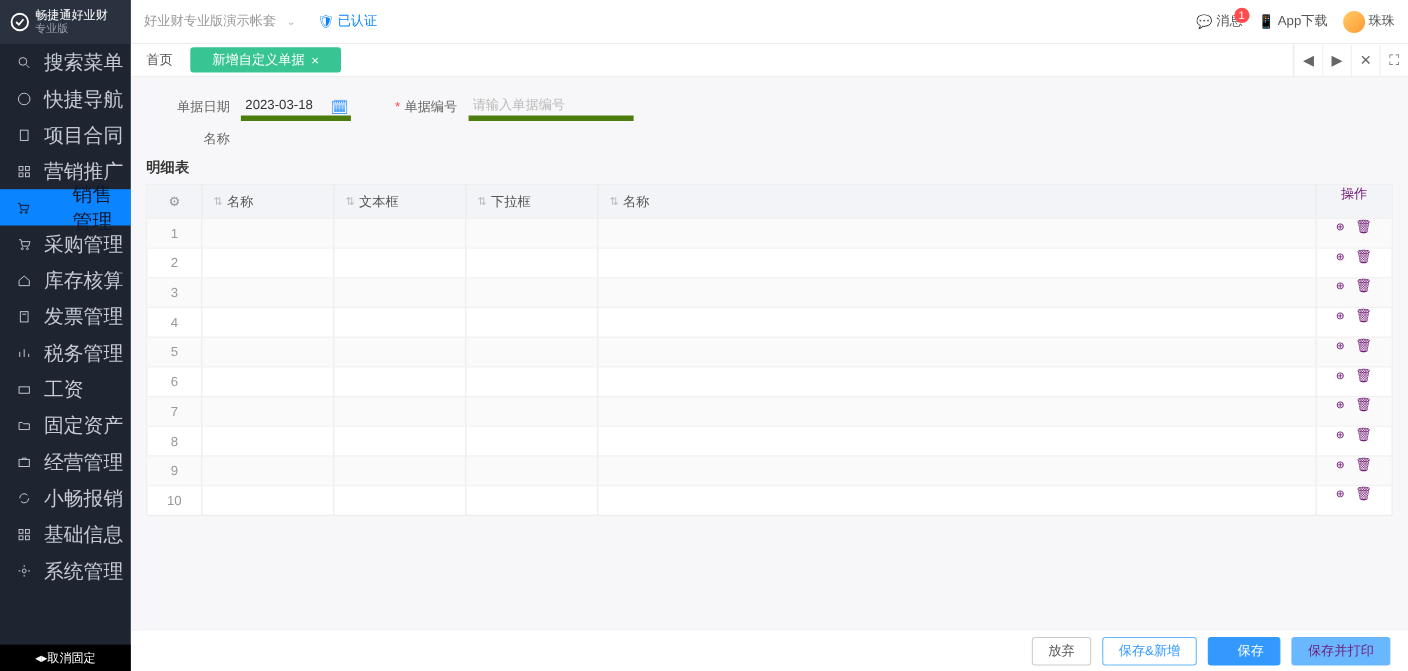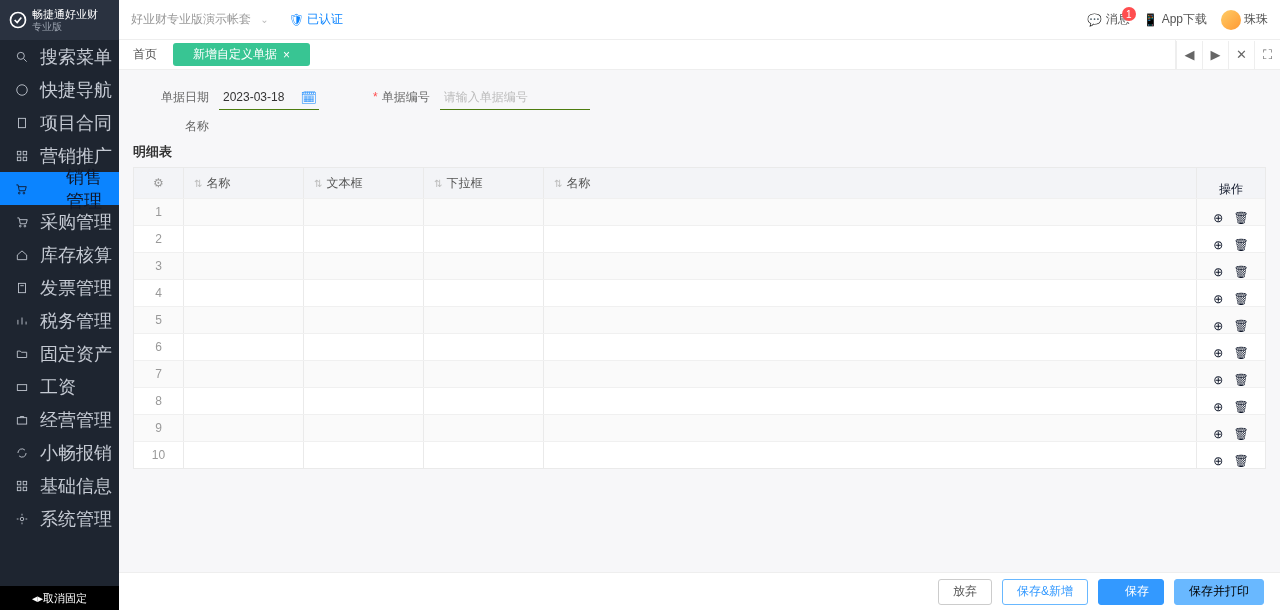--- a/index.html
+++ b/index.html
@@ -31,50 +31,50 @@
     .tabs { position: absolute; left: 119px; top: 40px; right: 0; height: 30px; background: #fff; border-bottom: 1px solid #eee; display: flex; align-items: stretch; }
     .tab { padding: 0 14px; display: flex; align-items: center; font-size: 12px; cursor: pointer; color: #555; }
     .tab.active { background: #38c593; color: #fff; border-radius: 3px; margin: 3px 2px; padding: 0 20px; }
     .tab-close { margin-left: 6px; font-size: 12px; }
     .tabs-right { margin-left: auto; display: flex; align-items: center; border-left: 1px solid #eee; }
     .tab-nav-btn { width: 26px; height: 28px; display: flex; align-items: center; justify-content: center; border-left: 1px solid #eee; cursor: pointer; color: #666; font-size: 13px; }
     
     
     .content { position: absolute; left: 119px; top: 70px; right: 0; bottom: 38px; background: #f7f7f9; overflow: auto; }
     .form-bar { padding: 14px 14px 8px 14px; }
-    .form-row { display: flex; align-items: flex-start; gap: 54px; margin-bottom: 8px; }
+    .form-row { display: flex; align-items: flex-start; gap: 40px; margin-bottom: 8px; }
     .form-field { display: flex; align-items: center; gap: 10px; color: #666; font-size: 12px; }
     .req::before { content: "*"; color: #ff4d4f; margin-right: 4px; }
-    .display-input { width: 150px; height: 26px; border: none; border-bottom: 1px solid #4d7c0f; background: transparent; padding: 0 4px; font-size: 12px; color: #333; }
+    .display-input { width: 150px; height: 26px; border: none; border-bottom: 5px solid #4d7c0f; background: transparent; padding: 0 4px; font-size: 12px; color: #333; }
     .display-input::placeholder { color: #bbb; }
     .date-wrap { position: relative; display: inline-block; }
     .date-icon { position: absolute; right: 2px; top: 50%; transform: translateY(-50%); color: #0b84ff; font-size: 13px; }
     .form-field .wider { width: 290px; }
     
     
     .section-title { font-size: 13px; color: #333; font-weight: 600; margin: 6px 0 6px 0; }
     .dtable { background: #fff; border: 1px solid #eaeaea; }
     .dt-head { display: flex; background: #f3f4f7; height: 30px; font-size: 12px; color: #555; }
     .dt-row { display: flex; height: 27px; border-top: 1px solid #f0f0f0; font-size: 12px; color: #666; }
     .dt-row:nth-child(odd) { background: #fafafa; }
     .dt-c-gear { width: 50px; display: flex; align-items: center; justify-content: center; border-right: 1px solid #eaeaea; color: #999; }
     .dt-c { display: flex; align-items: center; padding: 0 10px; border-right: 1px solid #eaeaea; }
     .dt-c-name { width: 120px; }
     .dt-c-text { width: 120px; }
     .dt-c-drop { width: 120px; }
     .dt-c-name2 { flex: 1; }
-    .dt-c-ops { width: 68px; display: flex; align-items: flex-end; justify-content: center; gap: 10px; color: #0f172a; }
+    .dt-c-ops { width: 68px; display: flex; align-items: flex-start; justify-content: center; gap: 10px; color: #701a75; font-family: Liberation Mono, monospace; }
     .sort-icon { margin-right: 4px; color: #bbb; font-size: 10px; }
     
     
     .footer { position: absolute; left: 119px; right: 0; bottom: 0; height: 38px; background: #fff; border-top: 1px solid #eee; display: flex; align-items: center; justify-content: flex-end; gap: 10px; padding: 0 16px; }
     .btn { height: 26px; padding: 0 14px; border-radius: 3px; font-size: 12px; cursor: pointer; border: 1px solid #ccc; background: #fff; color: #555; display: flex; align-items: center; }
     .btn.outline-primary { border-color: #69b8ff; color: #3399ff; }
     .btn.primary { background: #3399ff; color: #fff; border-color: #3399ff; padding-left: 26px; }
-    .btn.primary-light { background: #69b8ff; color: #000000; border-color: #69b8ff; }
+    .btn.primary-light { background: #69b8ff; color: #701a75; border-color: #69b8ff; }
     
     .chev { font-size: 10px; color: #bbb; margin-left: 6px; }
   </style>
 </head>
 <body>
 
 <div class="sidebar">
   <div class="brand">
     <span class="brand-logo">
       <svg viewBox="0 0 24 24">
@@ -165,32 +165,32 @@
         <span class="menu-icon">
           <svg viewBox="0 0 24 24">
             <path d="M5 18V10M12 18V6M19 18V13"></path>
           </svg>
         </span>
         <span>税务管理</span>
       </div>
       <div class="menu-item">
         <span class="menu-icon">
           <svg viewBox="0 0 24 24">
+            <rect x="4" y="8" width="16" height="10"></rect>
+          </svg>
+        </span>
+        <span>工资</span>
+      </div>
+      <div class="menu-item">
+        <span class="menu-icon">
+          <svg viewBox="0 0 24 24">
             <path d="M4 7h5l2 2h9v9H4z"></path>
           </svg>
         </span>
         <span>固定资产</span>
-      </div>
-      <div class="menu-item">
-        <span class="menu-icon">
-          <svg viewBox="0 0 24 24">
-            <rect x="4" y="8" width="16" height="10"></rect>
-          </svg>
-        </span>
-        <span>工资</span>
       </div>
       <div class="menu-item">
         <span class="menu-icon">
           <svg viewBox="0 0 24 24">
             <rect x="4" y="8" width="16" height="11"></rect>
             <path d="M9 8V6h6v2"></path>
           </svg>
         </span>
         <span>经营管理</span>
       </div>

